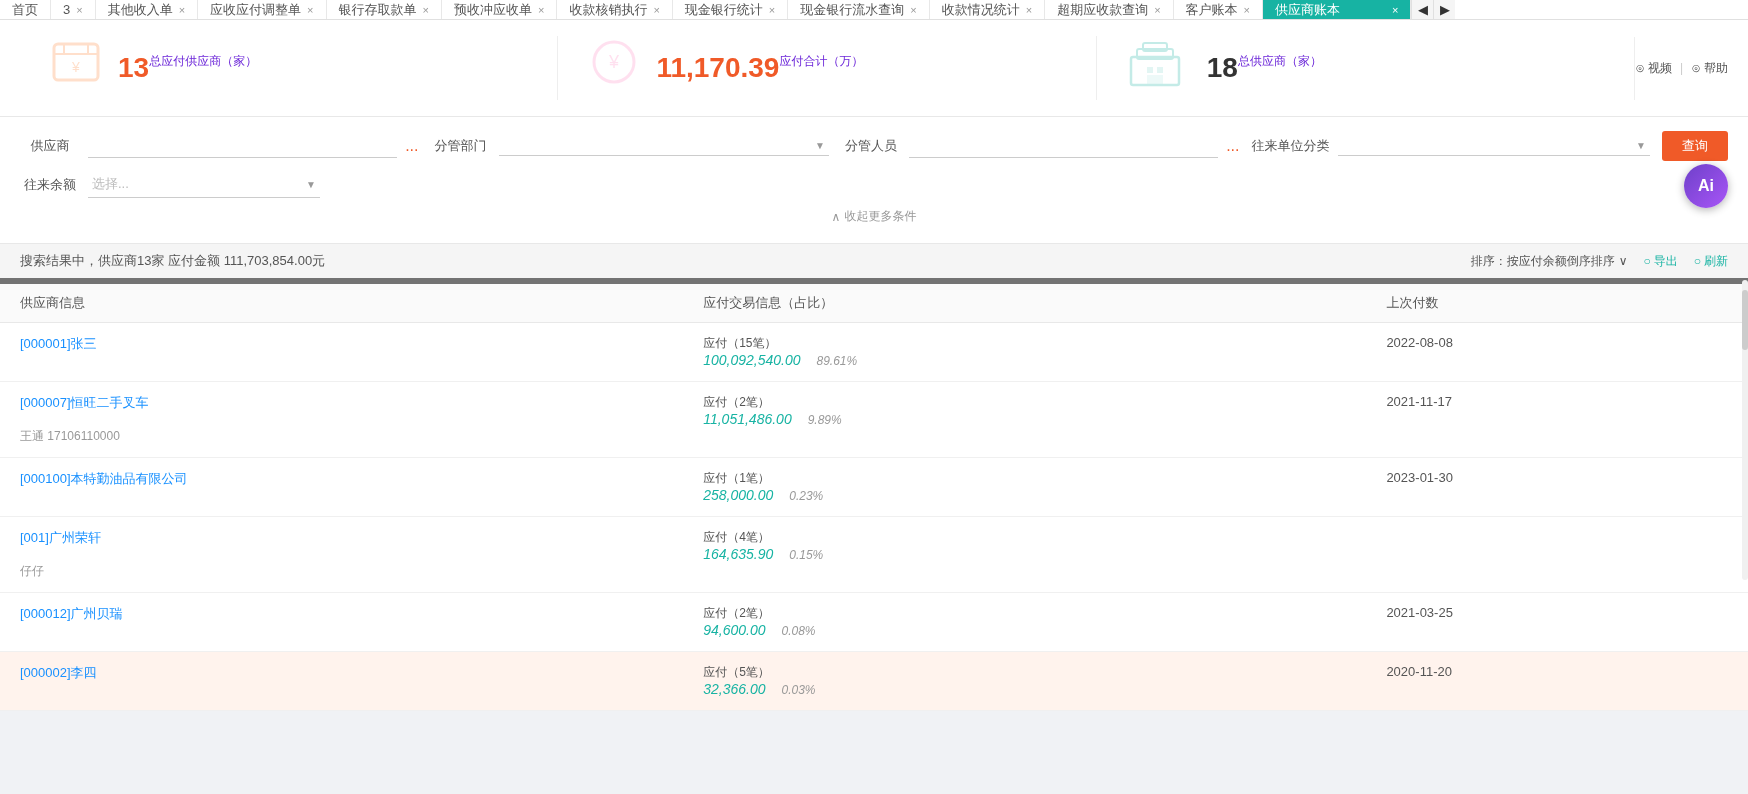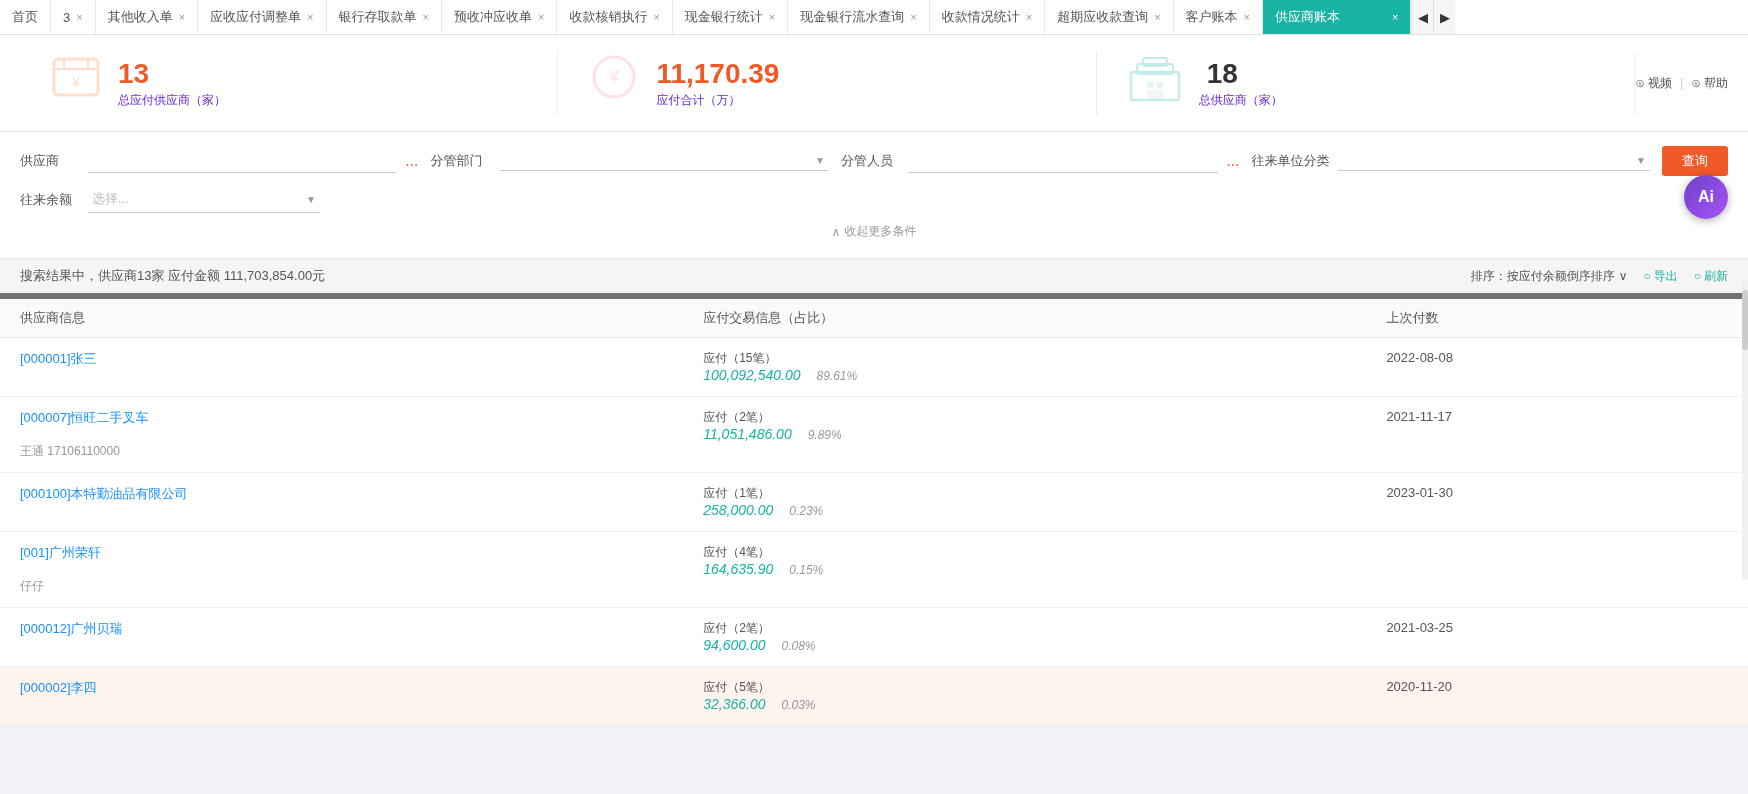--- a/index.html
+++ b/index.html
@@ -1,21 +1,21 @@
 <!DOCTYPE html>
 <html><head>
   <meta charset="utf-8">
   <style>
     * { box-sizing: border-box; margin: 0; padding: 0; }
     body { font-family: "Microsoft YaHei", "PingFang SC", Arial, sans-serif; font-size: 13px; background: #f0f2f5; color: #333; }
 
     
     .nav-bar {
       display: flex; align-items: center; background: #fff; border-bottom: 1px solid #e0e0e0;
-      height: 35px; overflow: hidden; white-space: nowrap;
+      height: 20px; overflow: hidden; white-space: nowrap;
     }
     .nav-item {
       display: inline-flex; align-items: center; padding: 0 12px; height: 36px;
       cursor: pointer; border-right: 1px solid #e8e8e8; font-size: 13px; color: #555;
       flex-shrink: 0;
     }
     .nav-item.active { color: #fff; background: #17b3a3; gap: 46px; }
     .nav-item .close-icon { margin-left: 6px; color: #999; font-size: 11px; }
     .nav-item.active .close-icon { color: #fff; }
     .nav-arrow { width: 22px; height: 36px; display: flex; align-items: center; justify-content: center; background: #f5f5f5; cursor: pointer; border-left: 1px solid #e0e0e0; }
@@ -27,44 +27,44 @@
     }
     .stat-item {
       display: flex; align-items: center; gap: 16px; flex: 1;
       border-right: 1px solid #eee; padding: 0 30px;
     }
     .stat-item:last-child { border-right: none; }
     .stat-icon { font-size: 48px; opacity: 0.25; }
     .stat-icon.orange { color: #ff6600; }
     .stat-icon.pink { color: #ff69b4; }
     .stat-icon.teal { color: #17b3a3; }
-    .stat-info { display: flex; flex-direction: column; }
+    .stat-info { display: flex; flex-direction: row; }
     .stat-number { font-size: 28px; font-weight: bold; color: #f05a28; line-height: 1.2; }
     .stat-label { font-size: 12px; color: #6d28d9; margin-top: 2px; }
     .header-actions { margin-left: auto; font-size: 12px; color: #666; display: flex; align-items: center; gap: 8px; }
     .header-actions span { cursor: pointer; color: #555; }
     .header-actions .divider { color: #ccc; }
 
     
     .ai-badge {
-      position: fixed; right: 20px; top: 175px;
+      position: fixed; right: 20px; top: 164px;
       background: linear-gradient(135deg, #6e40c9, #a855f7);
       color: #fff; border-radius: 50%; width: 44px; height: 44px;
       display: flex; align-items: center; justify-content: center;
       font-size: 16px; font-weight: bold; cursor: pointer;
       box-shadow: 0 2px 8px rgba(0,0,0,0.3); z-index: 100;
     }
 
     
     .filter-area {
       background: #fff; padding: 14px 20px 10px; border-bottom: 1px solid #e8e8e8;
     }
     .filter-row { display: flex; align-items: center; gap: 12px; margin-bottom: 10px; }
     .filter-item { display: flex; align-items: center; gap: 8px; flex: 1; }
-    .filter-label { font-size: 13px; color: #555; white-space: nowrap; min-width: 60px; text-align: left; }
+    .filter-label { font-size: 13px; color: #555; white-space: nowrap; min-width: 60px; text-align: center; }
     .filter-input {
       flex: 1; border: none; border-bottom: 1px solid #ccc; outline: none;
       padding: 4px 4px; font-size: 13px; color: #333; background: transparent;
     }
     .filter-input-dots { color: #f05a28; font-size: 16px; cursor: pointer; }
     .filter-select {
       flex: 1; border: none; border-bottom: 1px solid #ccc; padding: 4px 4px;
       font-size: 13px; background: transparent; outline: none; color: #999; cursor: pointer;
       display: flex; align-items: center; justify-content: space-between;
     }

